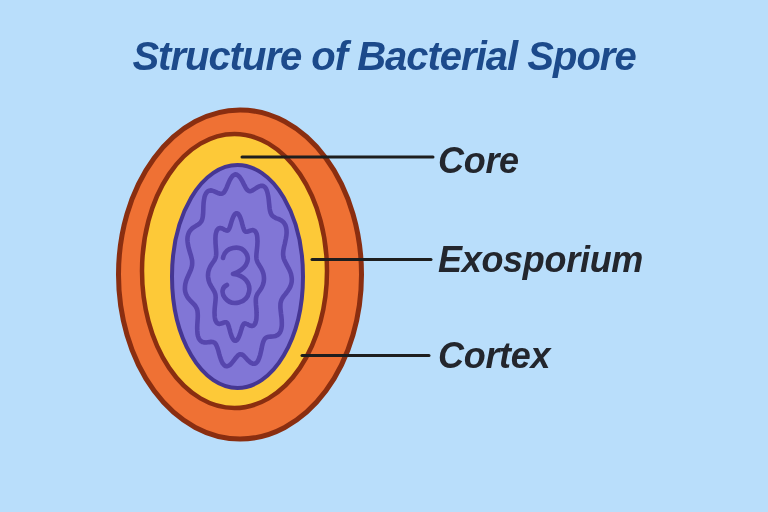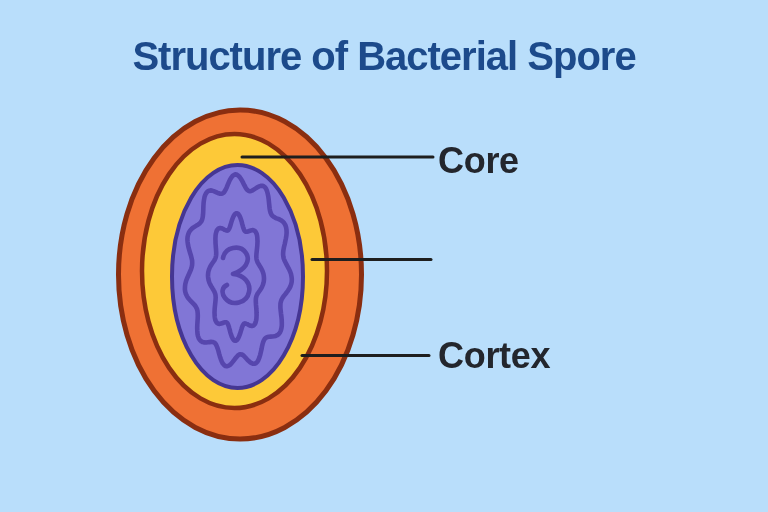--- a/index.html
+++ b/index.html
@@ -3,21 +3,21 @@
 <meta charset="utf-8">
 <style>
   :root{
     --background:#b9defb; --title:#1c4a8b; --label_text:#23262d;
     --exosporium_fill:#ef7134; --exosporium_outline:#8a2e10;
     --cortex_fill:#fdc938; --core_fill:#8176d6; --core_outline:#453693;
     --core_pattern:#5646ad; --leader_line:#1e1e1e;
   }
   html,body{margin:0;padding:0;}
   body{background:var(--background);font-family:"Liberation Sans",sans-serif;}
-  .stage{position:relative;width:768px;height:512px;background:var(--background);overflow:hidden;}
+  .stage{position:relative;width:768px;height:512px;background:var(--background);overflow:hidden;font-style:italic;}
   .title{
     position:absolute;top:34px;left:0;width:768px;text-align:center;
     font-size:40px;font-weight:bold;letter-spacing:-1px;color:var(--title);
     margin:0;
   }
   svg.diagram{position:absolute;top:0;left:0;}
   .layer-exosporium{fill:var(--exosporium_fill);stroke:var(--exosporium_outline);stroke-width:5;}
   .layer-cortex{fill:var(--cortex_fill);stroke:var(--exosporium_outline);stroke-width:4.5;}
   .layer-core{fill:var(--core_fill);stroke:var(--core_outline);stroke-width:4;}
   .core-squiggle{fill:none;stroke:var(--core_pattern);stroke-width:4.6;stroke-linecap:round;stroke-linejoin:round;}
@@ -51,15 +51,16 @@
     <path class="core-squiggle" d="M 223 258 C 225 247 240 244 246 253 C 251 261 245 270 233 274
              C 244 275 251 283 249 292 C 247 303 232 307 225 298
              C 221 293 222 287 227 285"></path>
 
     <line class="leader" x1="242" y1="157" x2="433" y2="157"></line>
     <line class="leader" x1="312" y1="259.5" x2="431" y2="259.5"></line>
     <line class="leader" x1="302" y1="355.5" x2="429" y2="355.5"></line>
   </svg>
 
   <div class="callout core">Core</div>
+  <div class="callout exosporium">Exosporium</div>
   <div class="callout cortex">Cortex</div>
 
 </div>
 
 </body></html>

